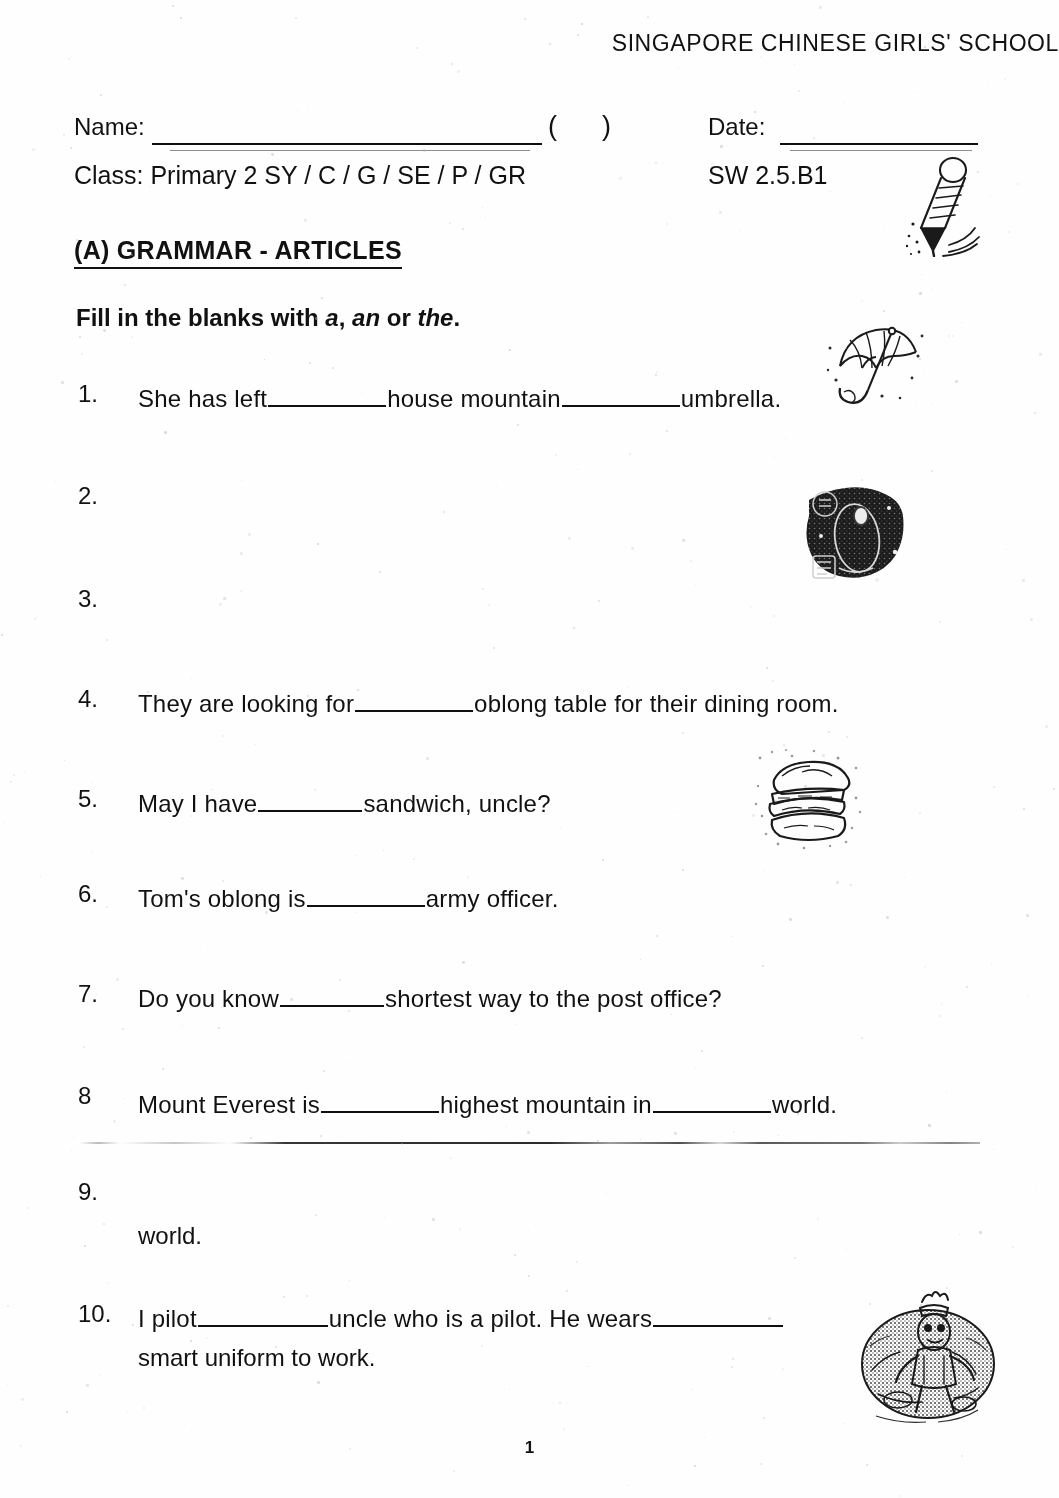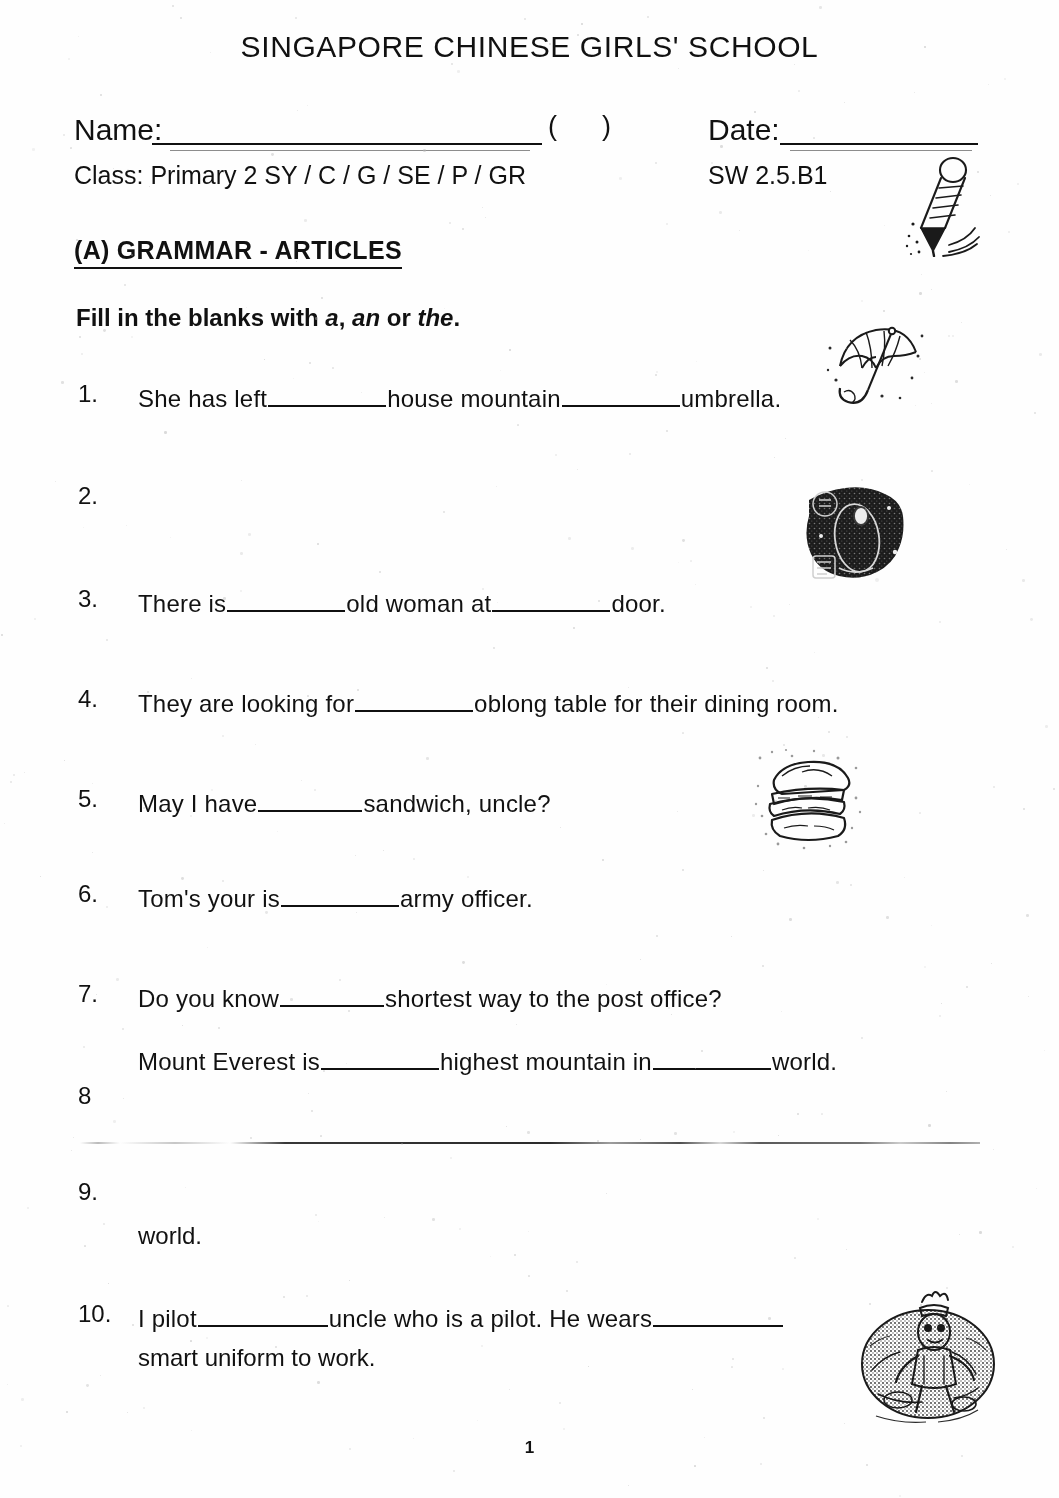--- a/index.html
+++ b/index.html
@@ -32,32 +32,32 @@
     position: absolute;
     background: #b9b9b9;
     border-radius: 50%;
   }
 
   
   .school-title {
     position: absolute;
     left: 0;
     right: 0;
-    text-align: center;
-    font-size: 30px;
+    text-align: right;
+    font-size: 23px;
     letter-spacing: 0.6px;
     font-family: "Liberation Sans", sans-serif;
   }
   #title-line1 { top: 30px; }
   #title-line2 { top: 64px; }
 
   
   .field-label {
     position: absolute;
-    font-size: 30px;
+    font-size: 24px;
   }
   .rule {
     position: absolute;
     border-bottom: 2.5px solid #101010;
   }
   .rule.thin { border-bottom: 1px solid #8d8d8d; }
 
   .paren {
     position: absolute;
     font-size: 27px;
@@ -277,23 +277,20 @@
       <g fill="#efefef">
         <circle cx="86" cy="26" r="2"></circle>
         <circle cx="92" cy="70" r="2.2"></circle>
         <circle cx="18" cy="54" r="2"></circle>
         <circle cx="74" cy="98" r="2"></circle>
       </g>
     </svg>
   </div>
 
   <div class="q-num" style="left:78px; top:585px;">3.</div>
-  <div class="q" style="left:138px; top:585px;">
-    <span>There is</span><span class="blank b-lg"></span><span>old woman at</span><span class="blank b-lg"></span><span>door.</span>
-  </div>
 
   <div class="q-num" style="left:78px; top:685px;">4.</div>
   <div class="q" style="left:138px; top:685px;">
     <span>They are looking for</span><span class="blank b-lg"></span><span>oblong table for their dining room.</span>
   </div>
 
   <div class="q-num" style="left:78px; top:785px;">5.</div>
   <div class="q" style="left:138px; top:785px;">
     <span>May I have</span><span class="blank b-md"></span><span>sandwich, uncle?</span>
   </div>
@@ -330,30 +327,30 @@
         <path d="M30 64 q10 -4 20 -2" stroke-width="1.2"></path>
         <path d="M56 62 q12 -2 22 2" stroke-width="1.2"></path>
         <path d="M20 74 q36 -12 72 -2 q4 12 -6 18 q-30 8 -58 0 q-10 -6 -8 -16 Z"></path>
         <path d="M32 82 q12 -4 24 -2 M62 80 q12 0 20 4" stroke-width="1.2"></path>
       </g>
     </svg>
   </div>
 
   <div class="q-num" style="left:78px; top:880px;">6.</div>
   <div class="q" style="left:138px; top:880px;">
-    <span>Tom's your is</span><span class="blank b-lg"></span><span>army officer.</span>
+    <span>Tom's oblong is</span><span class="blank b-lg"></span><span>army officer.</span>
   </div>
 
   <div class="q-num" style="left:78px; top:980px;">7.</div>
   <div class="q" style="left:138px; top:980px;">
     <span>Do you know</span><span class="blank b-md"></span><span>shortest way to the post office?</span>
   </div>
 
   <div class="q-num" style="left:78px; top:1082px;">8</div>
-  <div class="q" style="left:138px; top:1043px;">
+  <div class="q" style="left:138px; top:1086px;">
     <span>Mount Everest is</span><span class="blank b-lg"></span><span>highest mountain in</span><span class="blank b-lg"></span><span>world.</span>
   </div>
 
   <div id="scan-line" style="left:80px; top:1142px; width:900px;"></div>
 
   <div class="q-num" style="left:78px; top:1178px;">9.</div>
   <div class="q-cont" style="left:138px; top:1222px;">world.</div>
 
   <div class="q-num" style="left:78px; top:1300px;">10.</div>
   <div class="q" style="left:138px; top:1300px;">

